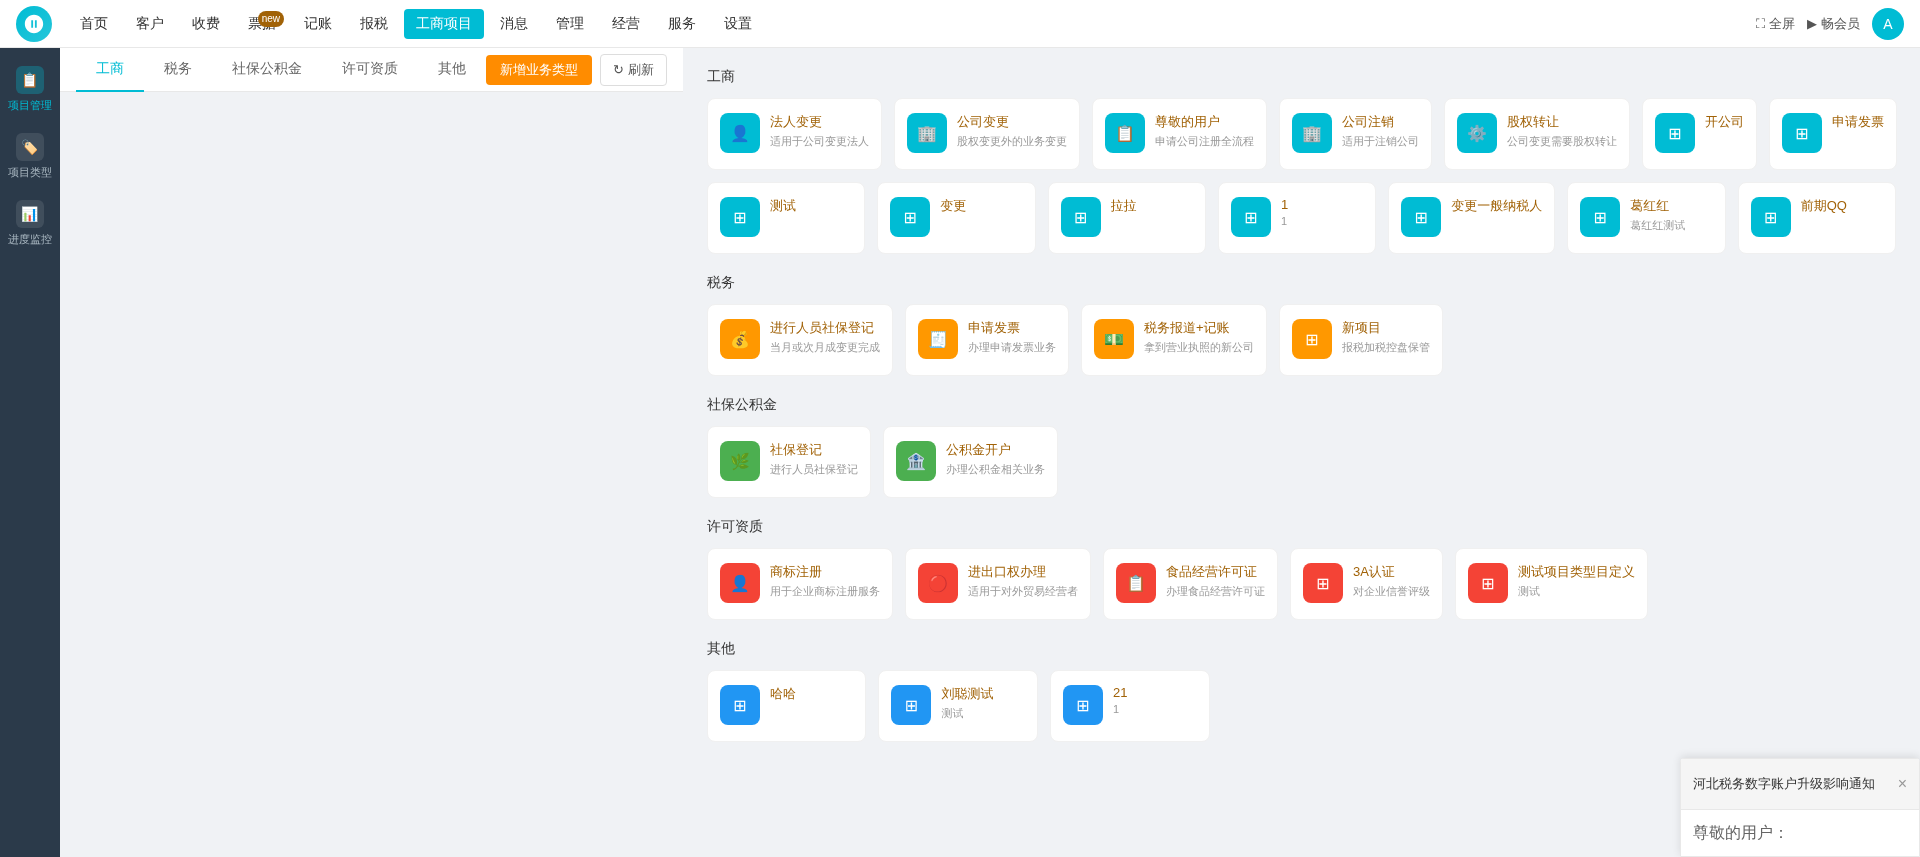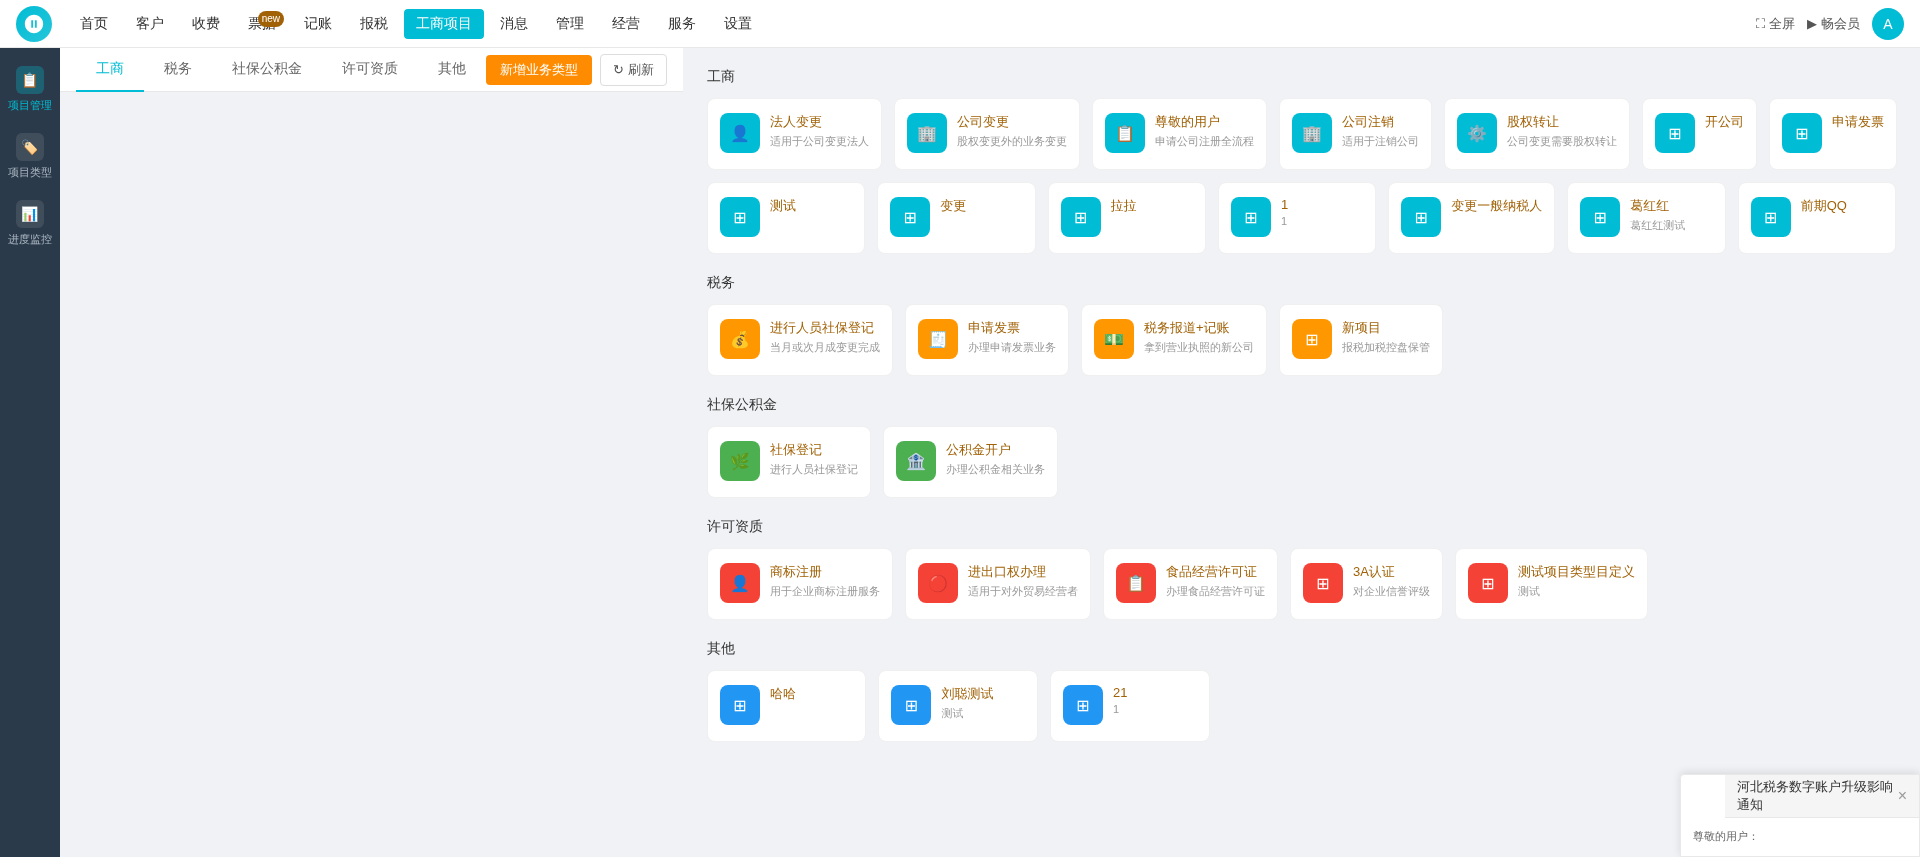--- a/index.html
+++ b/index.html
@@ -251,32 +251,31 @@
       right: 0;
       width: 240px;
       background: white;
       border: 1px solid #e8e8e8;
       border-radius: 4px 4px 0 0;
       box-shadow: 0 -2px 8px rgba(0,0,0,0.1);
       z-index: 200;
     }
     .notif-header {
       background: #f5f5f5;
-      padding: 3px 12px;
+      padding: 16px 12px;
       font-size: 13px;
       color: #333;
       display: flex;
       align-items: center;
       justify-content: space-between;
       border-bottom: 1px solid #e8e8e8;
-      margin-left: 44px;
     }
     .notif-body {
       padding: 10px 12px;
-      font-size: 11px;
+      font-size: 16px;
       color: #666;
       line-height: 1.6;
     }
     .notif-close {
       cursor: pointer;
       color: #999;
       font-size: 16px;
     }
 
     

